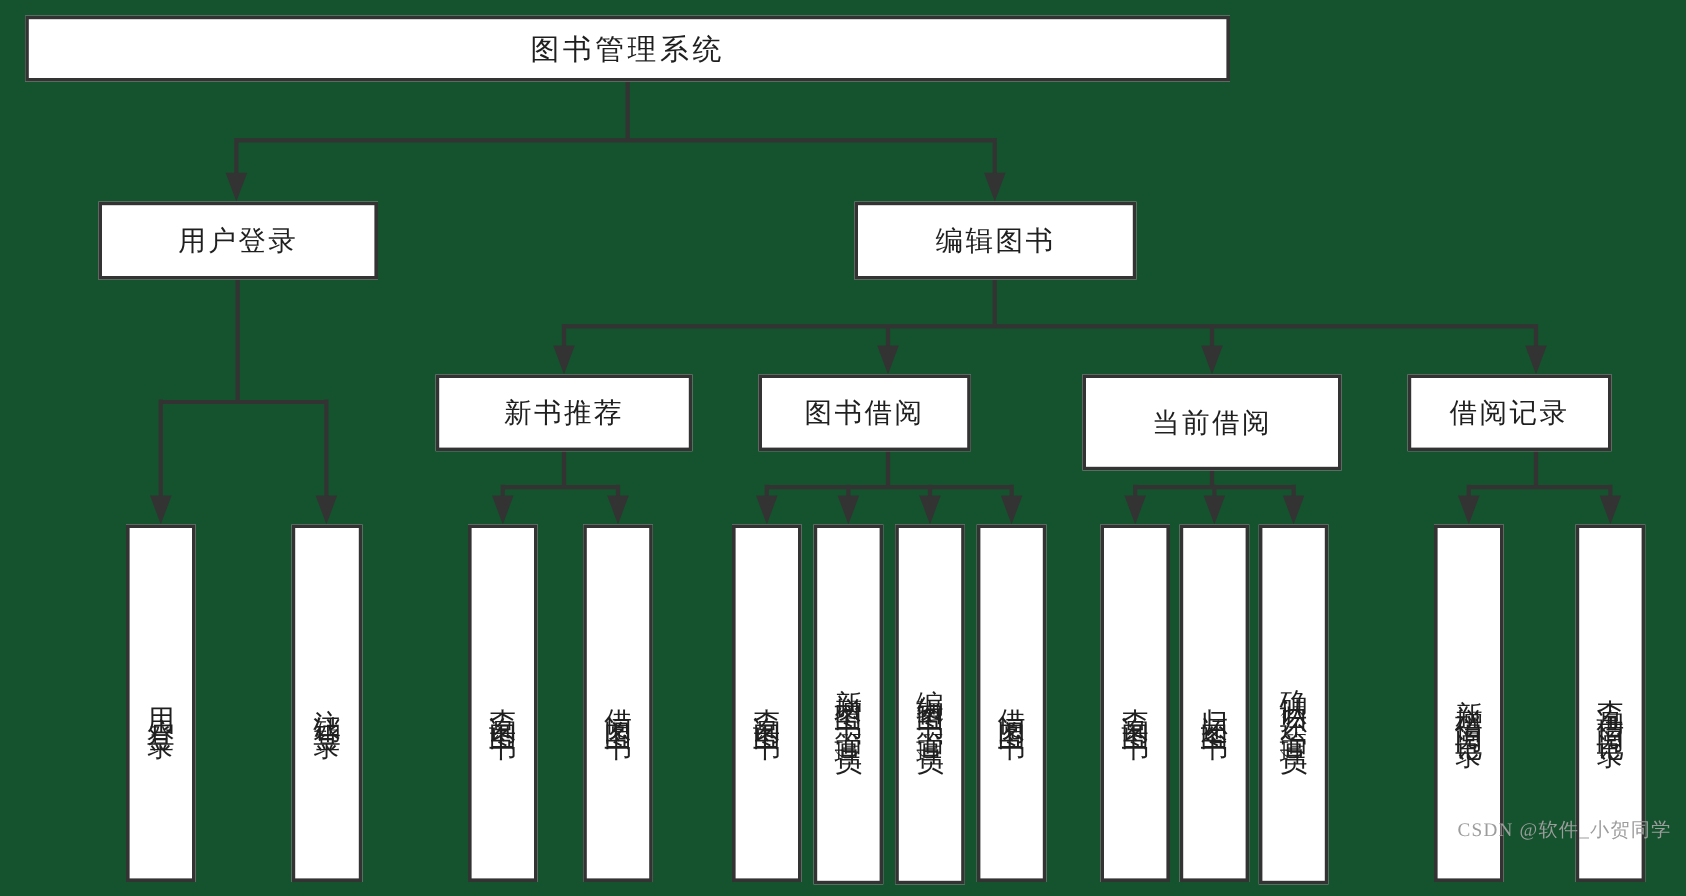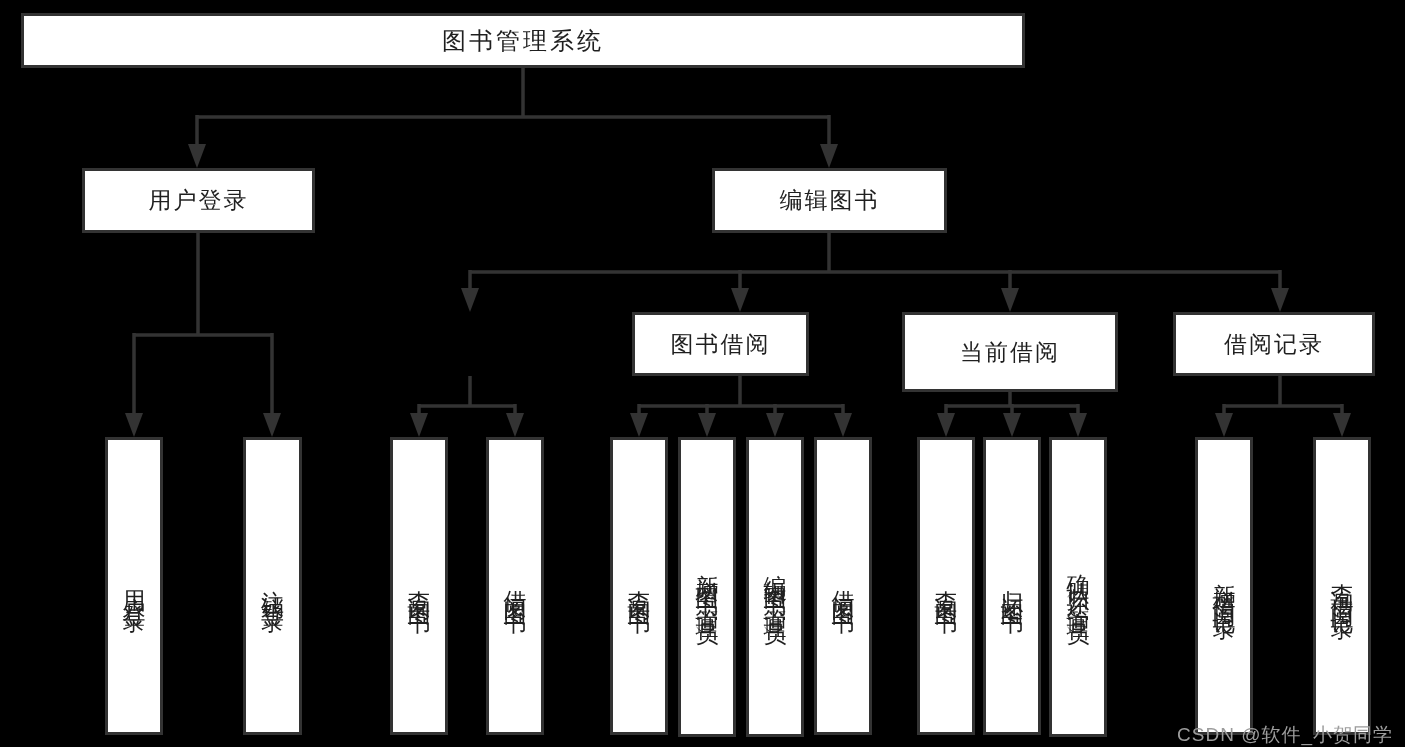--- a/index.html
+++ b/index.html
@@ -1,19 +1,19 @@
 <!DOCTYPE html>
 <html><head>
 <meta charset="utf-8">
 <style>
   html,body{margin:0;padding:0;background:#ffffff;}
   #stage{
     position:relative;
     width:1405px;height:747px;
-    background:#000000;
+    background:#14532d;
     font-family:"Liberation Sans","DejaVu Sans",sans-serif;
     color:#1f1f1f;
     overflow:hidden;
   }
   .node{
     position:absolute;
     box-sizing:border-box;
     border:3px solid #333333;
     background:#ffffff;
     display:flex;
@@ -46,26 +46,27 @@
     stroke:#333333;
     stroke-width:3.5;
     fill:none;
   }
   #connectors polygon{
     fill:#333333;
     stroke:none;
   }
   .watermark{
     position:absolute;
-    top:722px;
+    top:682px;
     right:12px;
-    font-size:19px;
+    font-size:16px;
     letter-spacing:1px;
     color:#9c9c9c;
     white-space:nowrap;
+    font-family:Liberation Serif, serif;
   }
 </style>
 </head>
 <body>
 
 <div id="stage">
 
   <svg id="connectors" viewBox="0 0 1405 747" xmlns="http://www.w3.org/2000/svg">
 
     <path d="M523,67 L523,117 M197,117 L829,117 M197,115 L197,148 M829,115 L829,148"></path>
@@ -106,27 +107,30 @@
     <span class="hlabel root-label">图书管理系统</span>
   </div>
 
   <div class="node" style="left:82px;top:168px;width:233px;height:65px;">
     <span class="hlabel">用户登录</span>
   </div>
   <div class="node" style="left:712px;top:168px;width:235px;height:65px;">
     <span class="hlabel">编辑图书</span>
   </div>
 
+  <div class="node" style="left:363px;top:312px;width:214px;height:64px;">
+    <span class="hlabel">新书推荐</span>
+  </div>
   <div class="node" style="left:632px;top:312px;width:177px;height:64px;">
     <span class="hlabel">图书借阅</span>
   </div>
   <div class="node" style="left:902px;top:312px;width:216px;height:80px;">
     <span class="hlabel">当前借阅</span>
   </div>
-  <div class="node" style="left:1173px;top:312px;width:202px;height:64px;align-items:center;">
+  <div class="node" style="left:1173px;top:312px;width:170px;height:64px;align-items:center;">
     <span class="hlabel">借阅记录</span>
   </div>
 
   <div class="node" style="left:105px;top:437px;width:58px;height:298px;">
     <span class="vlabel">用户登录</span>
   </div>
   <div class="node" style="left:243px;top:437px;width:59px;height:298px;">
     <span class="vlabel">注销登录</span>
   </div>
 

